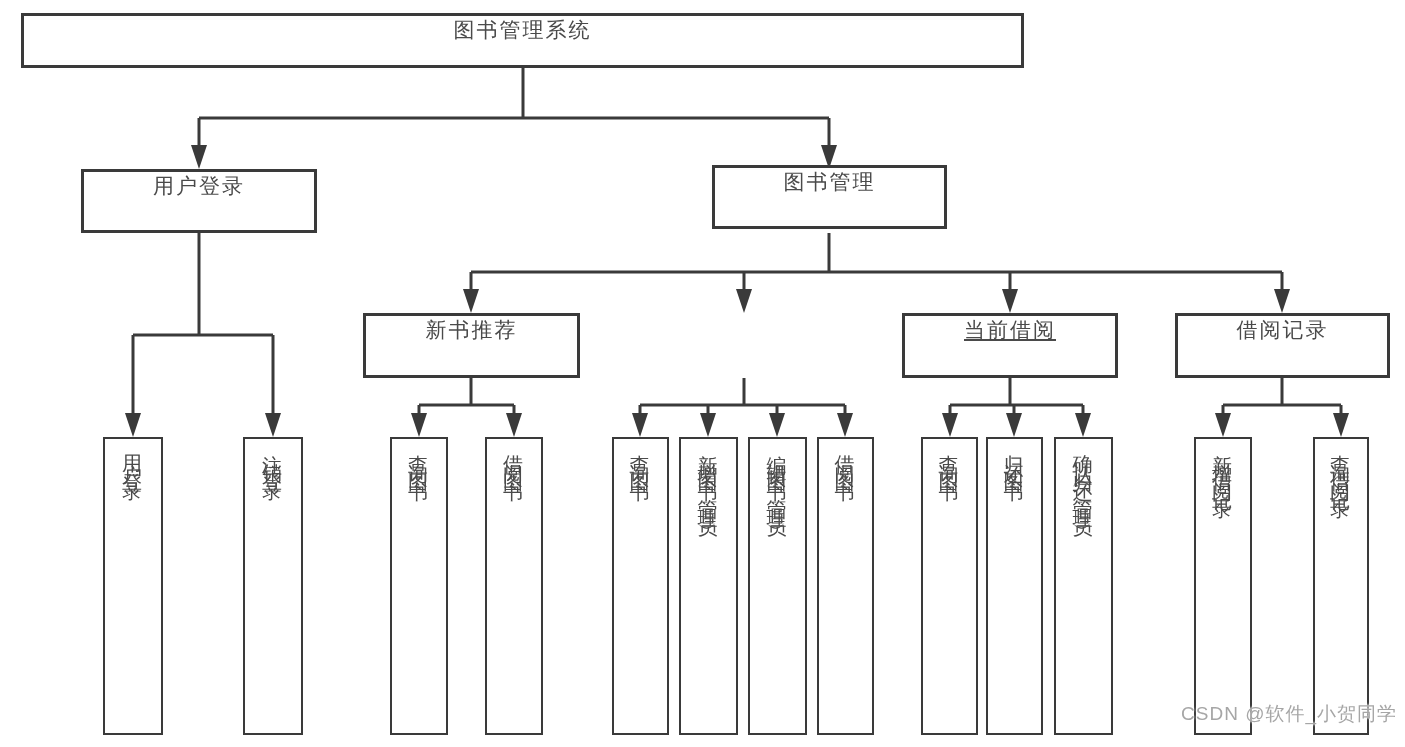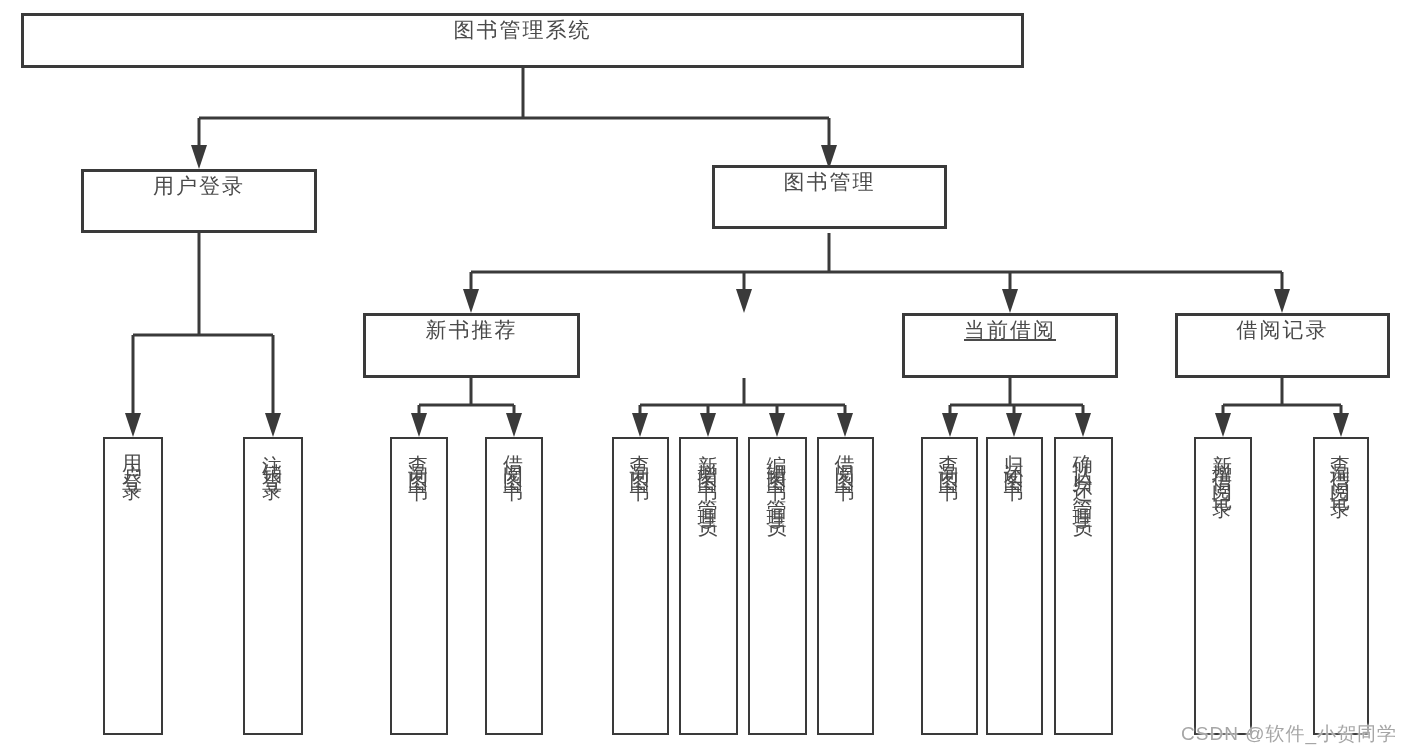--- a/index.html
+++ b/index.html
@@ -28,21 +28,21 @@
     border-width:2.5px;
   }
   .leaf .lbl{
     writing-mode:vertical-rl;
     font-size:20px;
     letter-spacing:9px;
     white-space:nowrap;
   }
   .watermark{
     position:absolute;
-    right:8px;bottom:0;
+    right:8px;bottom:20px;
     font-size:19px;
     color:#a6a6a6;
     letter-spacing:1px;
     text-shadow:0 0 3px #ffffff, 0 0 2px #ffffff;
     z-index:5;
   }
 </style>
 </head>
 <body>
 

